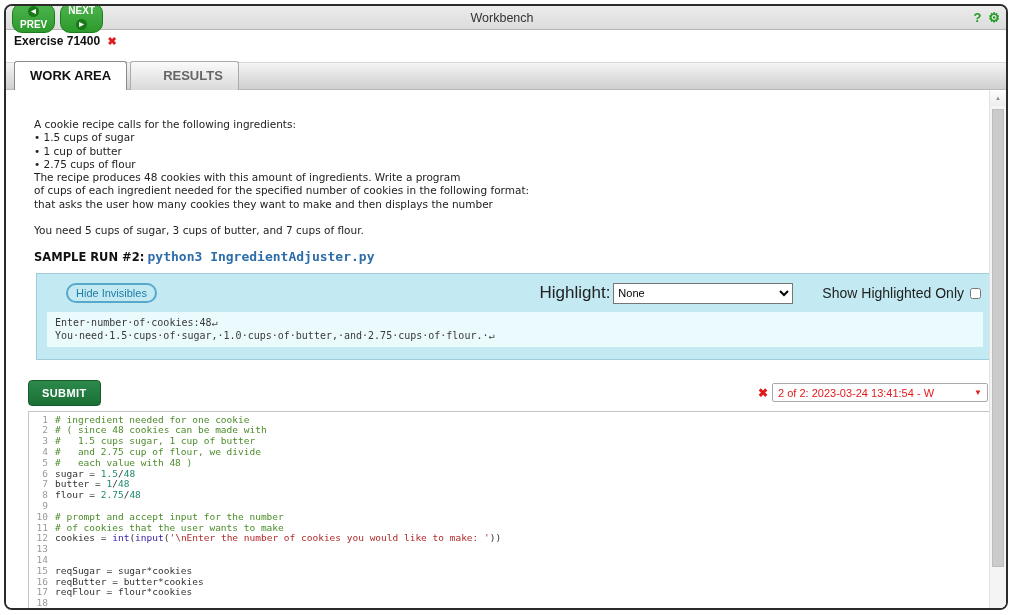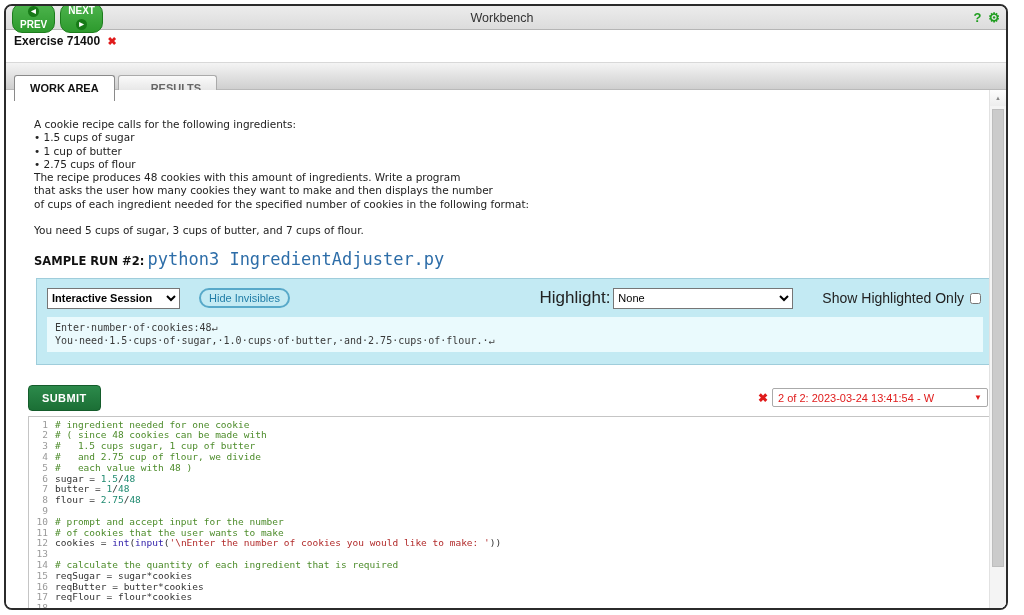--- a/index.html
+++ b/index.html
@@ -39,44 +39,44 @@
   .exrow { padding:4px 8px 2px 8px; font-size:12px; font-weight:bold; color:#111; }
   .xred { color:#e01b1b; font-weight:bold; font-size:11px; margin-left:4px; cursor:pointer; }
 
   
   .tabstrip {
     margin-top:12px; height:28px; background:linear-gradient(#f4f4f4,#cfcfcf);
     border-top:1px solid #d8d8d8; border-bottom:1px solid #b9b9b9;
     display:flex; align-items:flex-end; padding-left:8px;
   }
   .tab {
-    font-size:11px; font-weight:bold; padding:6px 15px 7px 15px;
+    font-size:13px; font-weight:bold; padding:6px 15px 7px 15px;
     border:1px solid #aaa; border-bottom:none; border-radius:3px 3px 0 0;
-    margin-right:3px; cursor:pointer; position:relative; top:12px;
+    margin-right:3px; cursor:pointer; position:relative; top:1px;
   }
   .tab.active { background:#fff; color:#111; border-color:#8a8a8a; z-index:2; }
   .tab.inactive { background:linear-gradient(#fafafa,#d9d9d9); color:#666;padding-left:32px; }
 
   
   .content { position:relative; height:609px; background:#fff; overflow:hidden; }
   .inner { padding:0 24px 0 20px; }
 
   
   .sbar { position:absolute; top:0; right:0; bottom:0; width:17px; background:#f4f4f4; border-left:1px solid #e2e2e2; }
   .sbar .upbtn { height:16px; display:flex; align-items:center; justify-content:center; font-size:6px; color:#888; background:linear-gradient(#fdfdfd,#ededed); cursor:pointer; }
   .sbar .thumb { position:absolute; left:2px; top:19px; width:12px; height:458px; background:#cbcbcb; border:1px solid #bdbdbd; cursor:pointer; }
 
   
   .problem { margin:28px 0 0 8px; font-family:"DejaVu Sans",sans-serif; font-size:10.5px; line-height:13.3px; color:#222; }
   .problem div { white-space:pre; }
 
   
   .samplerun { margin:11px 0 0 8px; font-size:11.5px; }
   .sr-label { font-weight:bold; font-family:"DejaVu Sans",sans-serif; color:#111; }
-  .sr-cmd { font-family:"DejaVu Sans Mono",monospace; color:#2d6da8; font-weight:normal; font-size:17px; }
+  .sr-cmd { font-family:"DejaVu Sans Mono",monospace; color:#2d6da8; font-weight:bold; font-size:13px; }
 
   
   .panel {
     margin:9px 0 0 10px; width:958px; height:87px;
     background:#c3eaf3; border:1px solid #9fcddb;
   }
   .panelrow { display:flex; align-items:center; padding:9px 12px 4px 10px; }
   select { font-family:"Liberation Sans",sans-serif; font-size:11px; background:#fff; border:1px solid #767676; height:21px; }
   .sel-mode { width:133px; font-weight:bold; }
   .btn-invis {
@@ -159,34 +159,33 @@
 
   <div class="content">
     <div class="inner">
 
       <div class="problem" id="problem-text">
           <div>A cookie recipe calls for the following ingredients:</div>
           <div>• 1.5 cups of sugar</div>
           <div>• 1 cup of butter</div>
           <div>• 2.75 cups of flour</div>
           <div>The recipe produces 48 cookies with this amount of ingredients. Write a program</div>
+          <div>of cups of each ingredient needed for the specified number of cookies in the following format:</div>
           <div>that asks the user how many cookies they want to make and then displays the number</div>
-          <div>of cups of each ingredient needed for the specified number of cookies in the following format:</div>
           <div>&nbsp;</div>
           <div>You need 5 cups of sugar, 3 cups of butter, and 7 cups of flour.</div>
         </div>
 
       <div class="samplerun">
         <span class="sr-label">SAMPLE RUN #2:</span>
         <span class="sr-cmd">python3 IngredientAdjuster.py</span>
       </div>
 
       <div class="panel">
         <div class="panelrow">
-          <select class="sel-mode"><option>Interactive Session</option></select>
           <button class="btn-invis">Hide Invisibles</button>
           <span class="spacer"></span>
           <span class="hl-label">Highlight:</span>
           <select class="sel-hl"><option>None</option></select>
           <span class="sho-label">Show Highlighted Only</span>
           <input type="checkbox" class="sho-cb" style="">
         </div>
         <div class="console" id="console-out"><div>Enter·number·of·cookies:48↵</div><div>You·need·1.5·cups·of·sugar,·1.0·cups·of·butter,·and·2.75·cups·of·flour.·↵</div></div>
       </div>
 
@@ -207,21 +206,21 @@
           <div class="cl"><span class="ln">4</span><span class="tk-com">#   and 2.75 cup of flour, we divide</span></div>
           <div class="cl"><span class="ln">5</span><span class="tk-com">#   each value with 48 )</span></div>
           <div class="cl"><span class="ln">6</span><span class="tk-pln">sugar = </span><span class="tk-num">1.5</span><span class="tk-pln">/</span><span class="tk-num">48</span></div>
           <div class="cl"><span class="ln">7</span><span class="tk-pln">butter = </span><span class="tk-num">1</span><span class="tk-pln">/</span><span class="tk-num">48</span></div>
           <div class="cl"><span class="ln">8</span><span class="tk-pln">flour = </span><span class="tk-num">2.75</span><span class="tk-pln">/</span><span class="tk-num">48</span></div>
           <div class="cl"><span class="ln">9</span><span>&nbsp;</span></div>
           <div class="cl"><span class="ln">10</span><span class="tk-com"># prompt and accept input for the number</span></div>
           <div class="cl"><span class="ln">11</span><span class="tk-com"># of cookies that the user wants to make</span></div>
           <div class="cl"><span class="ln">12</span><span class="tk-pln">cookies = </span><span class="tk-bi">int</span><span class="tk-pln">(</span><span class="tk-bi">input</span><span class="tk-pln">(</span><span class="tk-str">'\nEnter the number of cookies you would like to make: '</span><span class="tk-pln">))</span></div>
           <div class="cl"><span class="ln">13</span><span>&nbsp;</span></div>
-          <div class="cl"><span class="ln">14</span><span class="tk-com"># calculate the quantity of each ingredient that is required</span></div>
+          <div class="cl"><span class="ln">14</span></div>
           <div class="cl"><span class="ln">15</span><span class="tk-pln">reqSugar = sugar*cookies</span></div>
           <div class="cl"><span class="ln">16</span><span class="tk-pln">reqButter = butter*cookies</span></div>
           <div class="cl"><span class="ln">17</span><span class="tk-pln">reqFlour = flour*cookies</span></div>
           <div class="cl"><span class="ln">18</span><span>&nbsp;</span></div>
         </div>
 
     </div>
 
     <div class="sbar">
       <div class="upbtn">▲</div>

